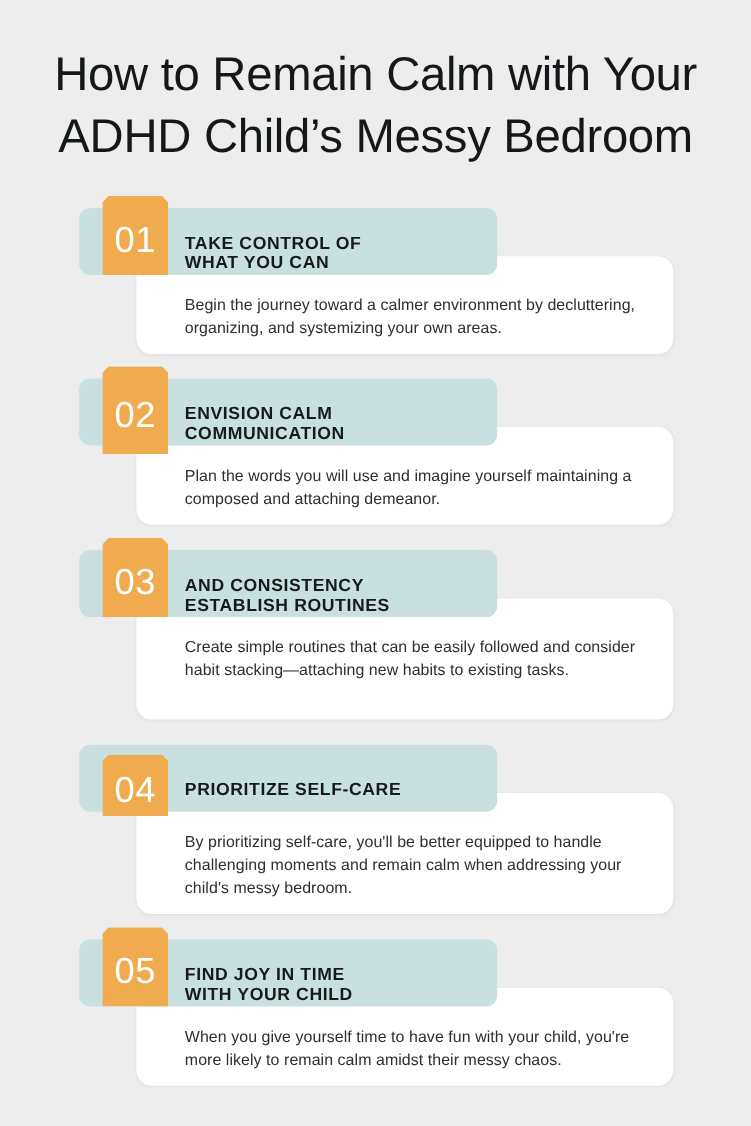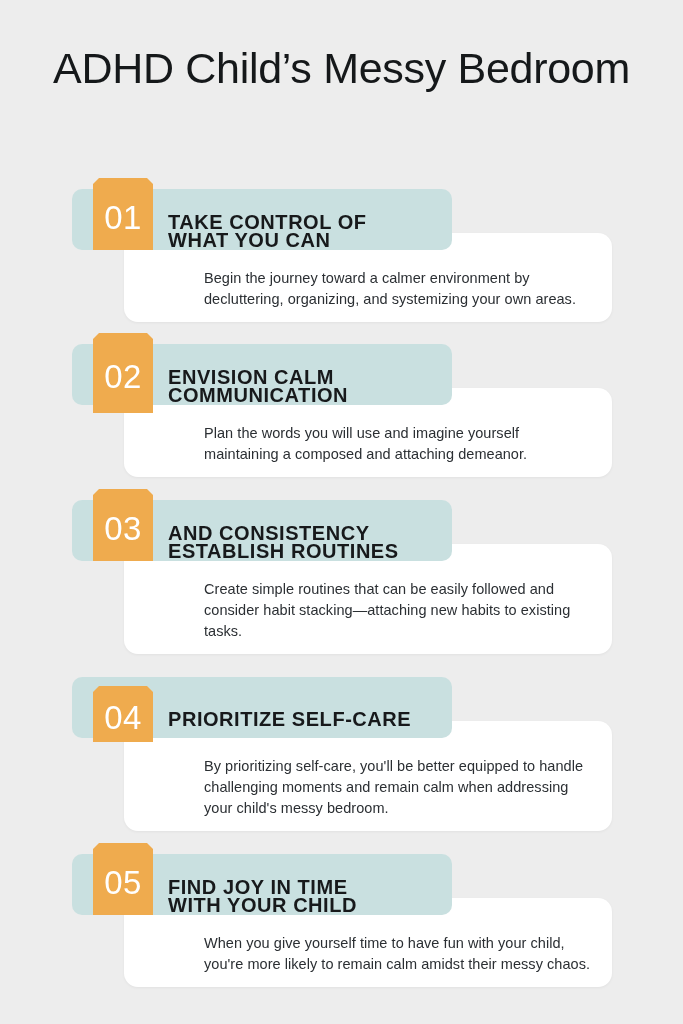--- a/index.html
+++ b/index.html
@@ -57,21 +57,20 @@
 
   
   .step-card {
     position: absolute;
     left: 124px;
     width: 488px;
     background: #ffffff;
     border-radius: 14px;
     box-shadow: 0 1px 3px rgba(0,0,0,0.05);
     z-index: 1;
-    padding-left: 36px;
   }
   .step-card-text {
     font-size: 14.5px;
     line-height: 21px;
     color: #2b2f33;
     padding: 0 20px 0 44px;
     letter-spacing: 0.05px;
   }
 
   
@@ -106,21 +105,21 @@
     letter-spacing: 0.5px;
     line-height: 1;
     position: relative;
     top: 3px;
   }
 
   .step-heading {
     position: absolute;
     left: 168px;
     z-index: 5;
-    font-size: 20px;
+    font-size: 16px;
     font-weight: 700;
     line-height: 18px;
     color: #17191b;
     letter-spacing: 0.55px;
     text-transform: uppercase;
   }
 
   
   .footer {
     position: absolute;
@@ -135,20 +134,21 @@
     color: #1a1d1f;
     letter-spacing: 0.4px;
   }
 </style>
 </head>
 <body>
 
 <div class="page">
 
   <div class="title-block">
+    <div class="title-line">How to Remain Calm with Your</div>
     <div class="title-line">ADHD Child’s Messy Bedroom</div>
   </div>
 
   <div class="steps">
       <div class="step" style="height: 0px; position: absolute; top: 0px; left: 0px; width: 683px;">
         <div class="step-card" style="top: 55px; height: 89px;">
           <div class="step-card-text" style="padding-top: 35px;">Begin the journey toward a calmer environment by decluttering, organizing, and systemizing your own areas.</div>
         </div>
         <div class="step-bar" style="top: 11px; height: 61px;"></div>
         <div class="step-badge" style="top: 0px; height: 72px;">

